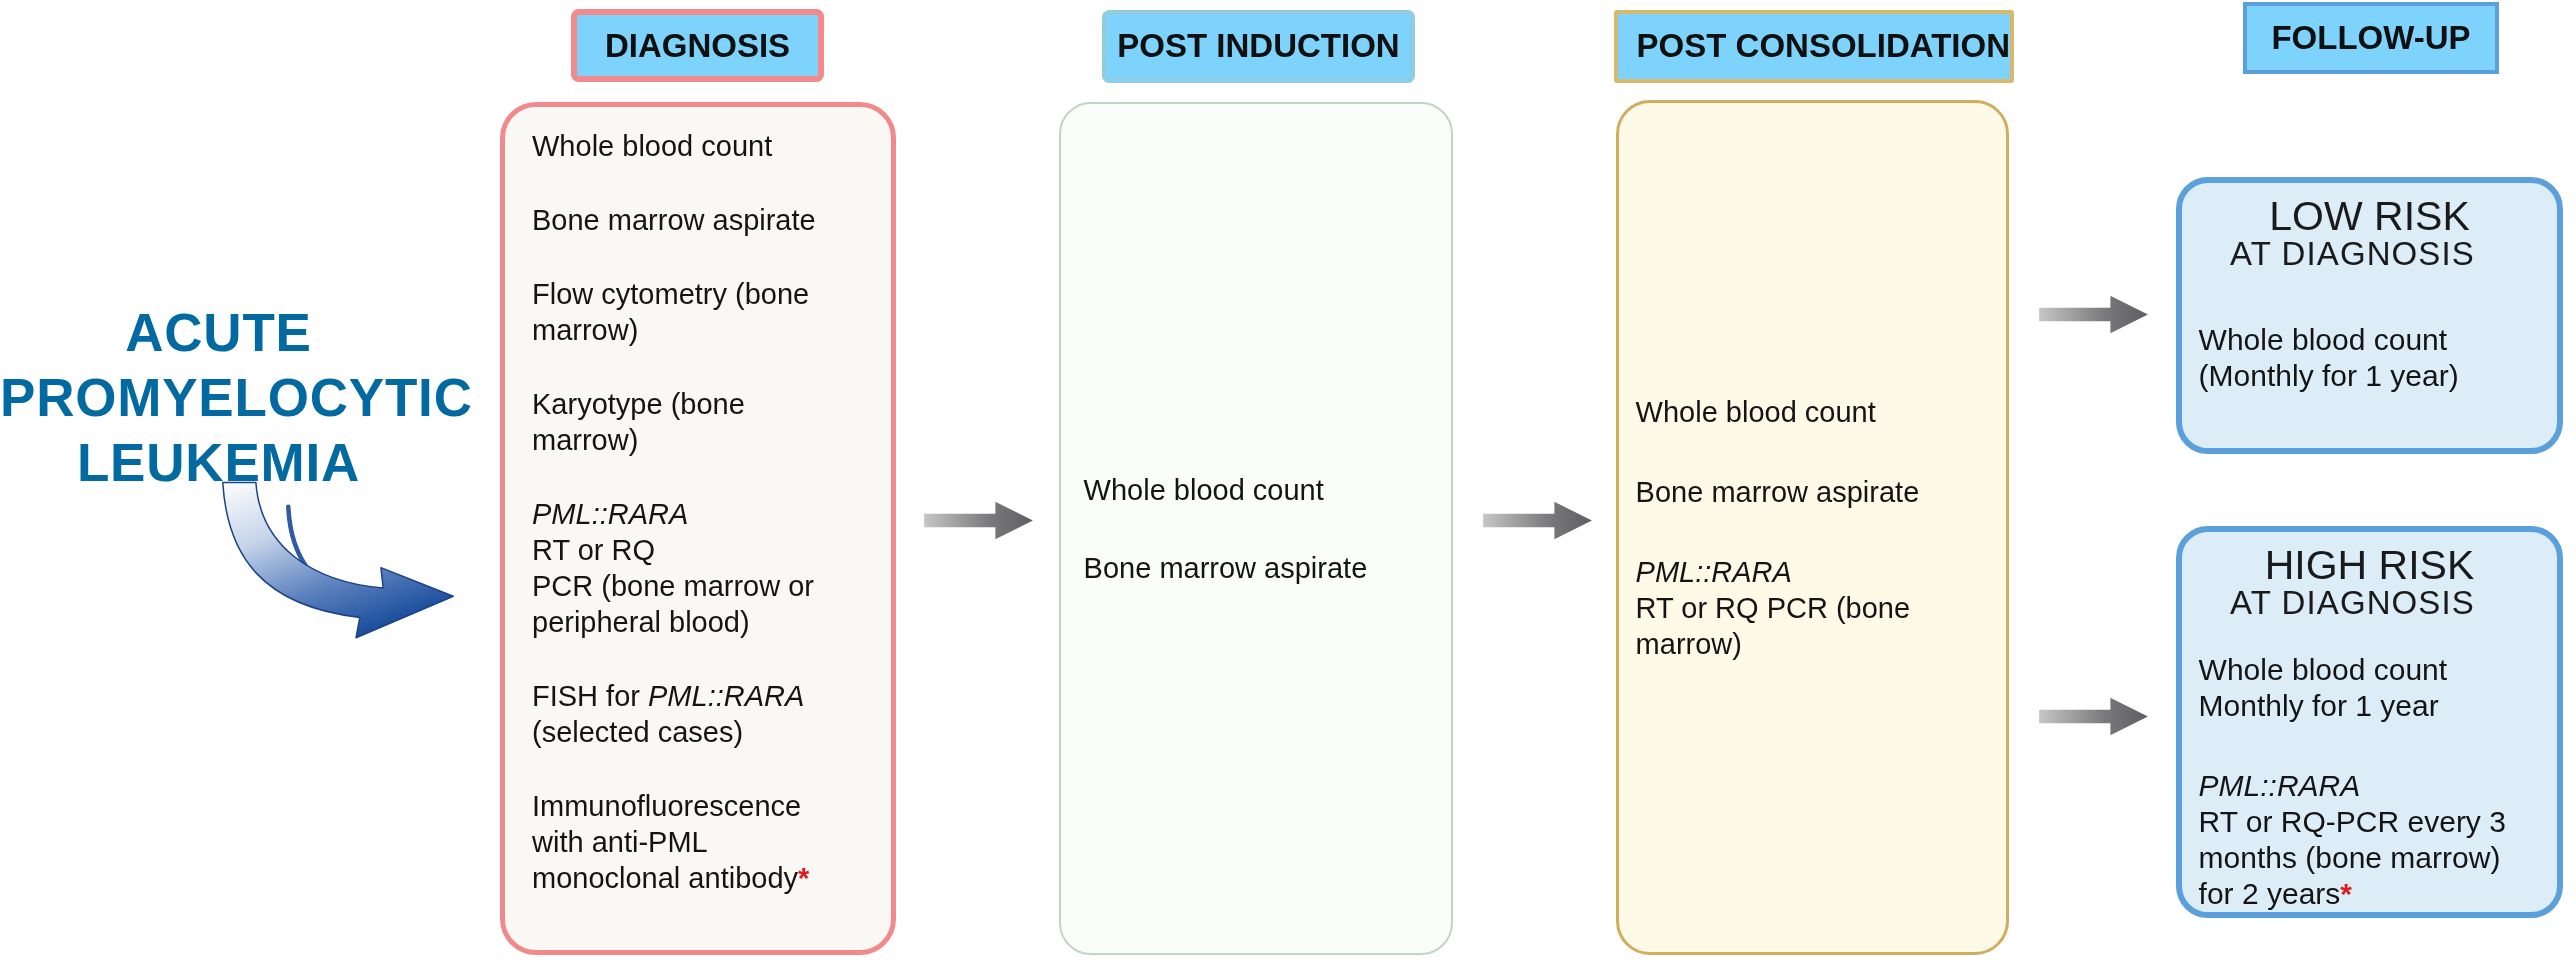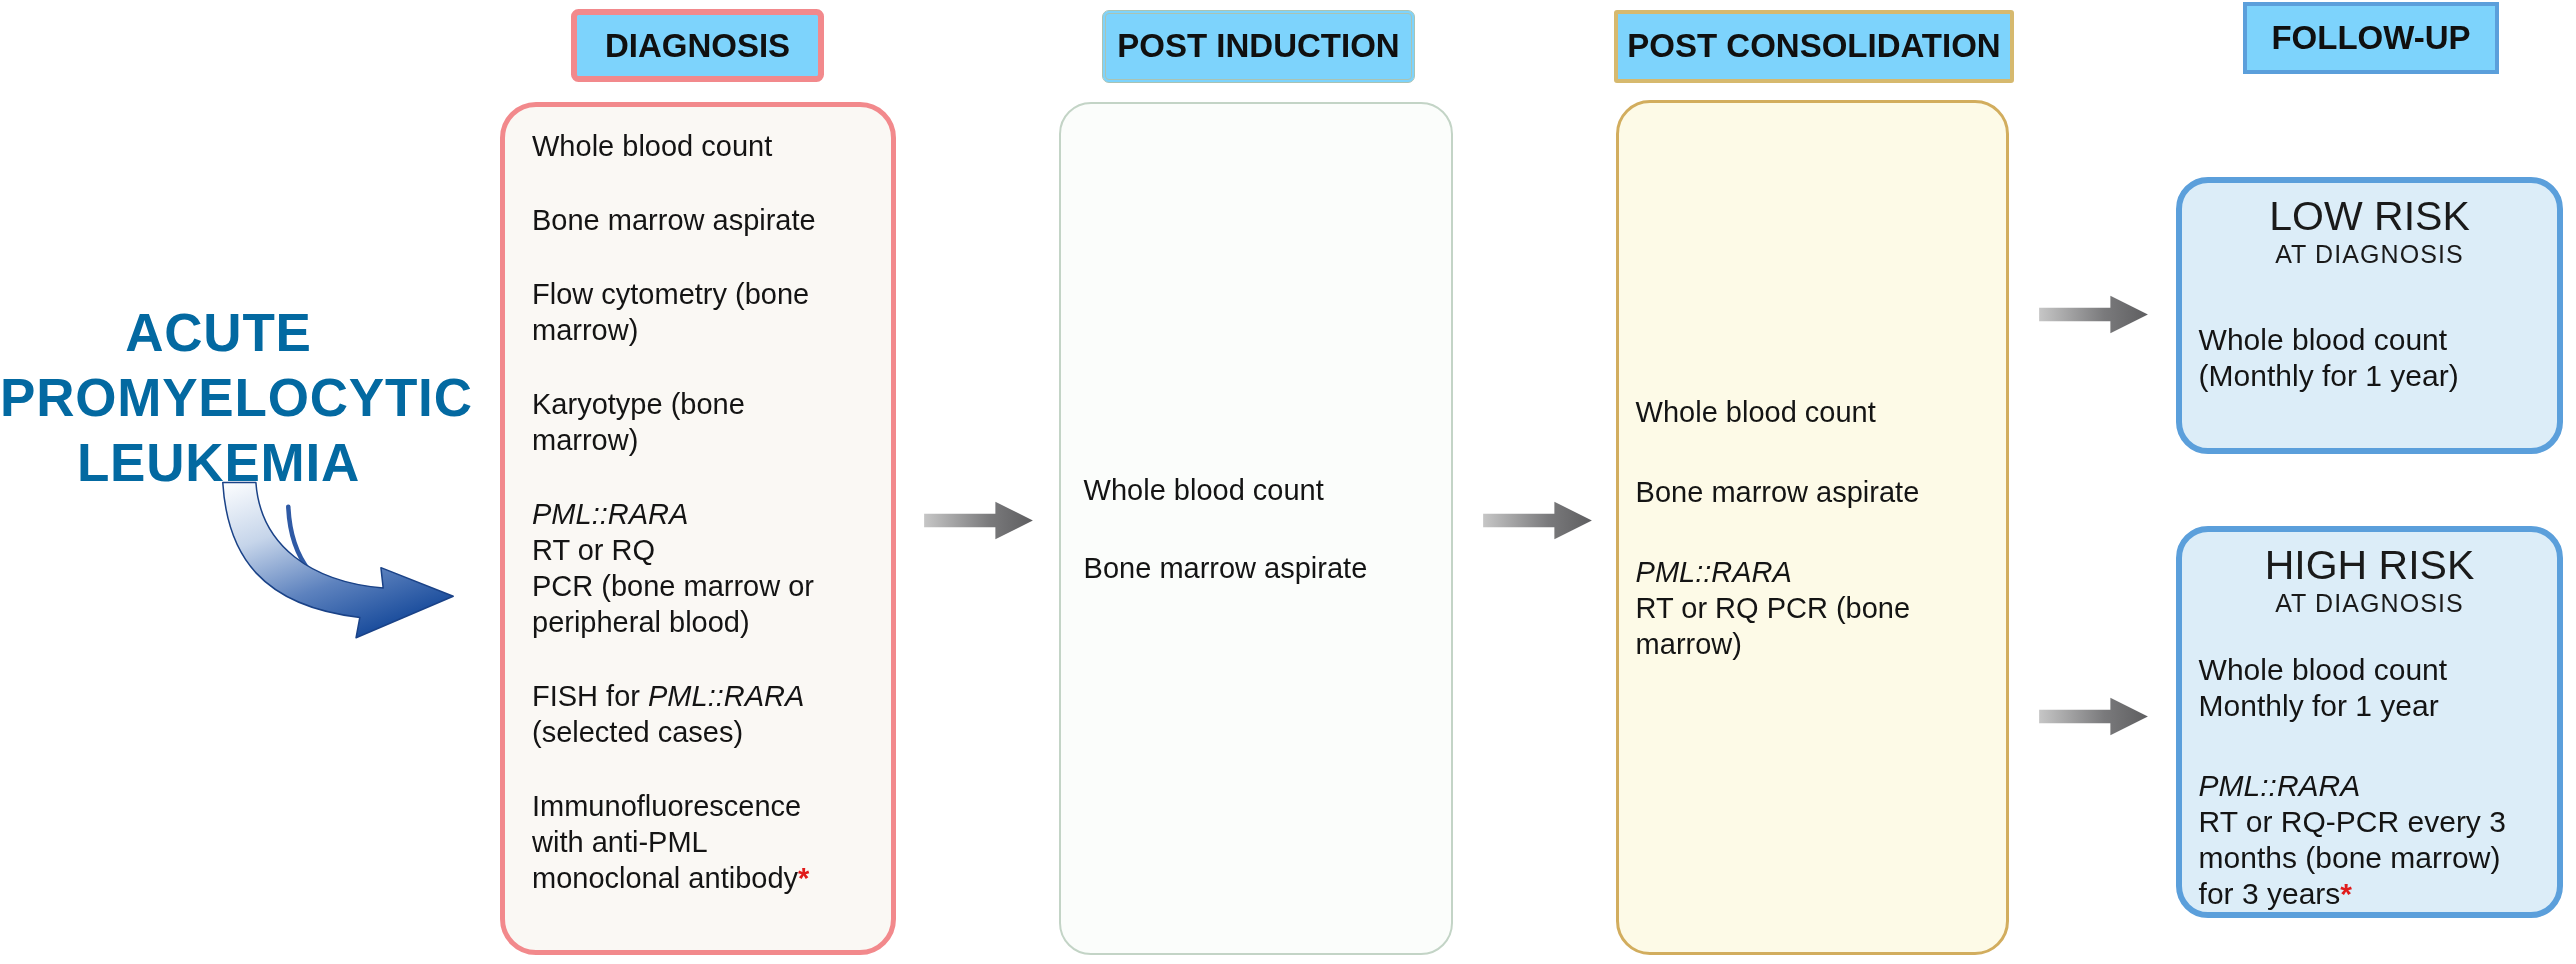--- a/index.html
+++ b/index.html
@@ -24,21 +24,21 @@
 
   
   .phase-label{
     background:#7dd3fc;
     display:flex;align-items:center;justify-content:center;
     font-weight:bold;font-size:33px;color:#101010;
     white-space:nowrap;
   }
   .lbl-diagnosis{left:571px;top:9px;width:253px;height:73px;border:6px solid #f2898c;border-radius:7.5px;}
   .lbl-post-induction{left:1102px;top:9.8px;width:313px;height:73px;border:4.5px double #a9c3b4;border-radius:7px;}
-  .lbl-post-consolidation{left:1614px;top:9.8px;width:400px;height:73px;border:4.5px solid #d6b96e;border-radius:3px;}
+  .lbl-post-consolidation{left:1614px;top:9.8px;width:400px;height:73px;border:4.5px solid #d6b96e;border-radius:3px;justify-content:flex-end;}
   .lbl-follow-up{left:2243px;top:2.3px;width:256px;height:72px;border:4.5px solid #5b9fdb;border-radius:0;}
 
   
   .content-box{display:flex;flex-direction:column;}
   .box-diagnosis{
     left:500px;top:102px;width:396px;height:853px;
     border:5.3px solid #f2898c;border-radius:36px;
     background:#faf8f4;
     padding:21px 27px;
     gap:38px;
@@ -66,21 +66,21 @@
   }
   .box-low-risk{left:2176px;top:177px;width:387px;height:277px;}
   .box-high-risk{left:2176px;top:526px;width:387px;height:392px;}
 
   
   .bi{font-size:29px;line-height:36px;}
   .ln{white-space:nowrap;}
   .gene{font-style:italic;}
   .red{color:#e01b1b;font-weight:bold;}
   .risk-heading{text-align:center;font-size:41px;line-height:45px;color:#1a1a1a;}
-  .risk-sub{text-align:center;font-size:25px;line-height:30px;letter-spacing:1.1px;color:#1a1a1a;}
+  .risk-sub{font-size:33px;line-height:30px;letter-spacing:1.1px;color:#1a1a1a;margin-left:48px;}
   .risk-body{font-size:30px;line-height:36px;padding-left:16.6px;}
   .rb1{margin-top:34px;}
   .rb2{margin-top:44px;}
   .lr-body{margin-top:53px;}
 
   svg{display:block;}
 </style>
 </head>
 <body>
 
@@ -184,21 +184,21 @@
   <div class="risk-heading">HIGH RISK</div>
   <div class="risk-sub">AT DIAGNOSIS</div>
   <div class="risk-body rb1">
     <div class="ln">Whole blood count</div>
     <div class="ln">Monthly for 1 year</div>
   </div>
   <div class="risk-body rb2">
     <div class="ln gene">PML::RARA</div>
     <div class="ln">RT or RQ-PCR every 3</div>
     <div class="ln">months (bone marrow)</div>
-    <div class="ln"><span>for 3 years</span><span class="red">*</span></div>
+    <div class="ln"><span>for 2 years</span><span class="red">*</span></div>
   </div>
 </div>
 
 <svg class="abs" style="left:924px;top:501px;" width="109" height="39" viewBox="0 0 145 52">
   <defs>
       <linearGradient id="g1" x1="0" y1="0" x2="1" y2="0">
     <stop offset="0" stop-color="#c6c6c6"></stop>
         <stop offset="0.6" stop-color="#7a7a7c"></stop>
         <stop offset="1" stop-color="#5e5e60"></stop>
   </linearGradient>

